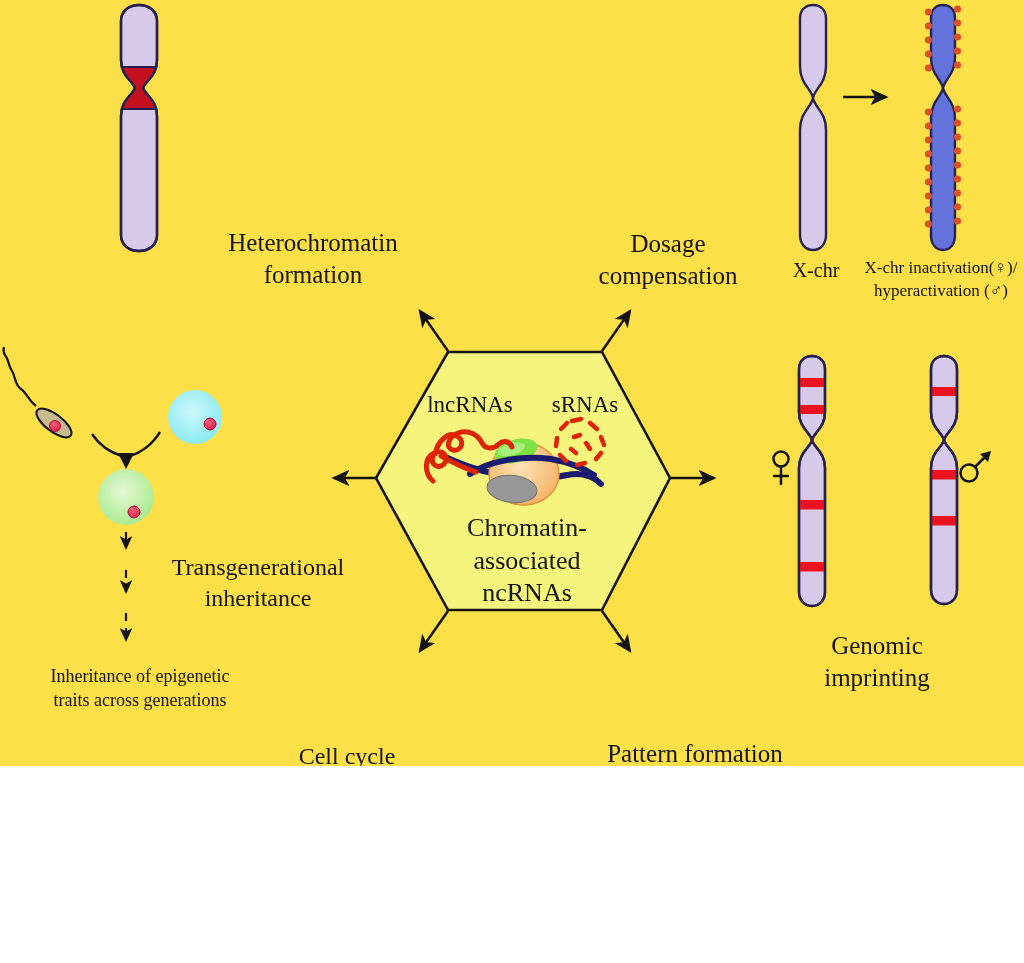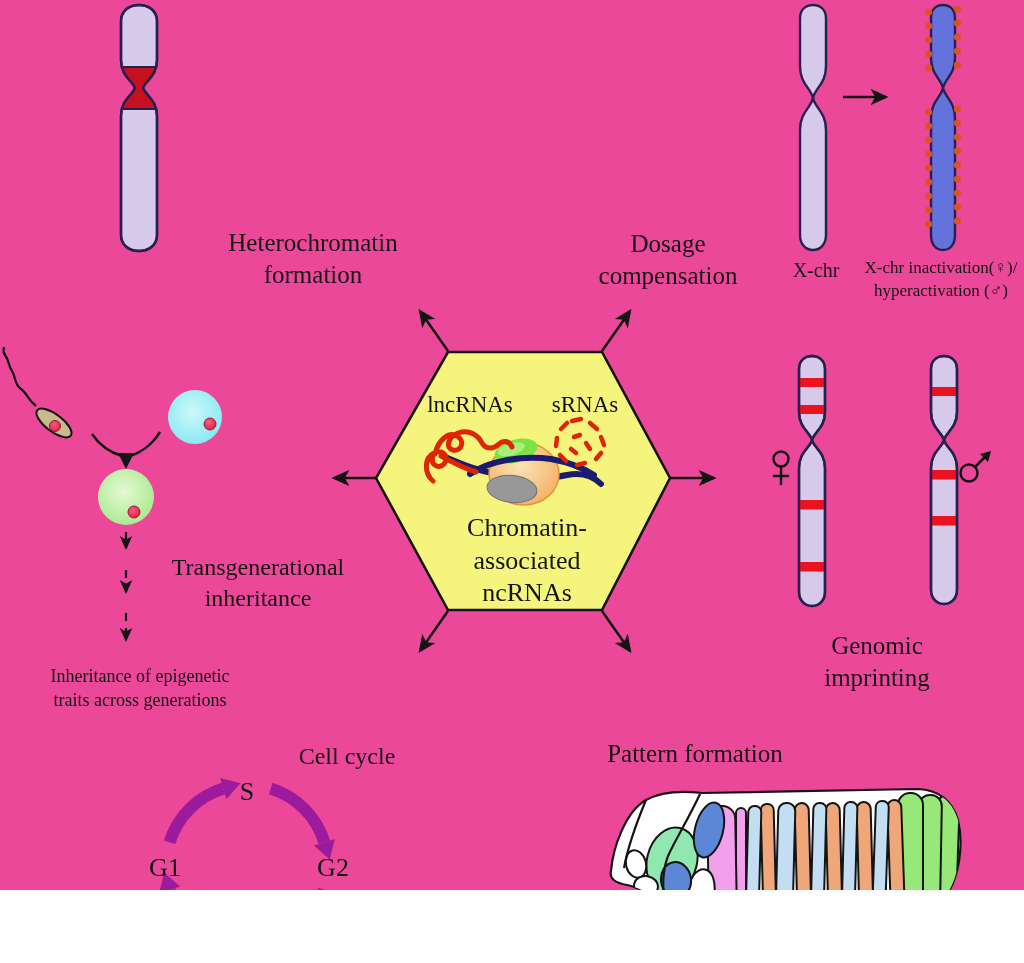--- a/index.html
+++ b/index.html
@@ -1,16 +1,16 @@
 <!DOCTYPE html>
 <html><head>
 <meta charset="utf-8">
 <style>
   html,body{margin:0;padding:0;background:#ffffff;}
-  .canvas{position:relative;width:1024px;height:890px;background:#ec4899;overflow:hidden;}
+  .canvas{position:relative;width:1024px;height:766px;background:#fde047;overflow:hidden;}
   svg{display:block;}
   .t{font-family:"Liberation Serif","DejaVu Serif",serif;fill:#141414;}
   .t17{font-size:17px;} .t18{font-size:18px;} .t20{font-size:20px;}
   .t23{font-size:23px;} .t24{font-size:24px;} .t25{font-size:25px;} .t26{font-size:26px;}
   .chrom{fill:#D7C9EA;stroke:#26204E;stroke-width:2.4;}
   .chrom-blue{fill:#6373DB;stroke:#26204E;stroke-width:2.4;}
   .chrom-line{fill:none;stroke:#26204E;stroke-width:2;}
   .cent{fill:#C5101F;}
   .band{fill:#EC1220;}
   .xdot{fill:#DC5227;}

